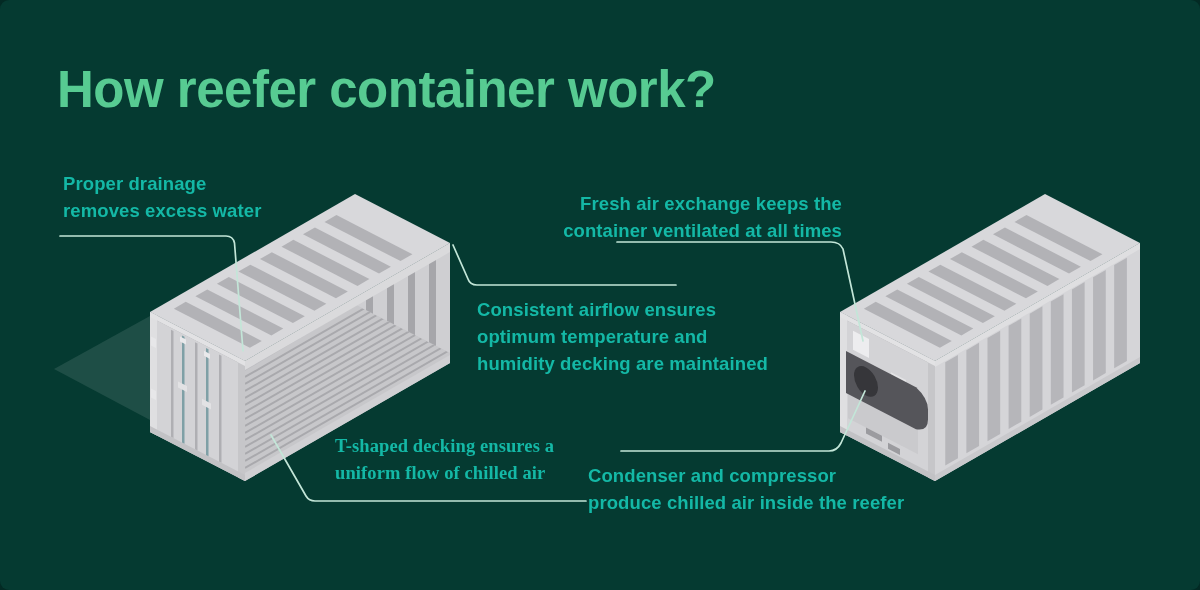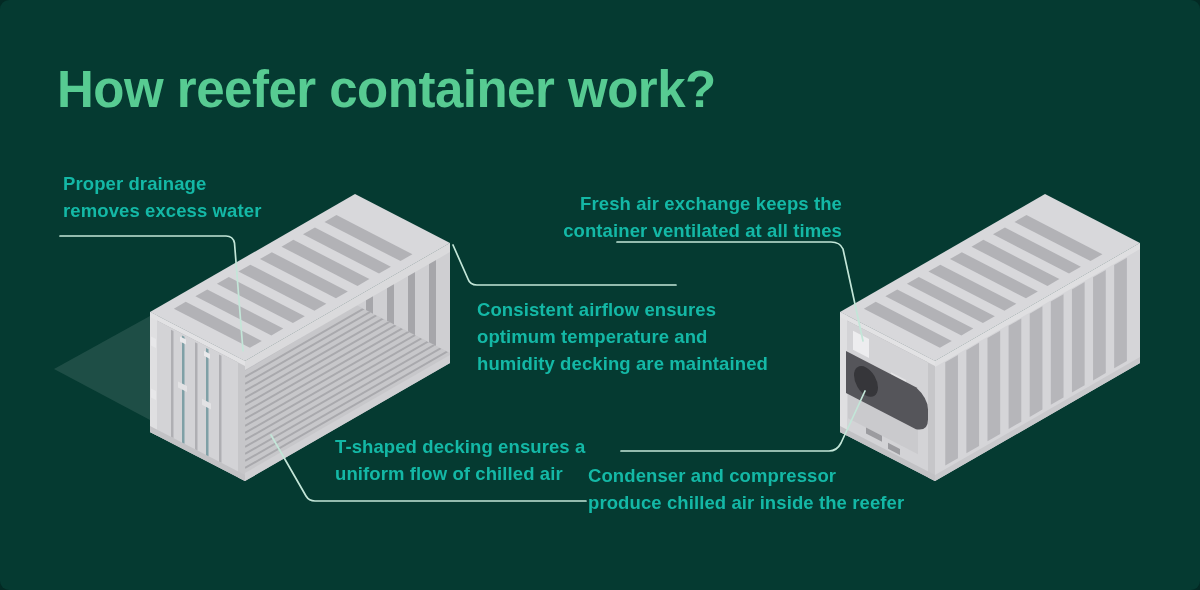--- a/index.html
+++ b/index.html
@@ -21,21 +21,21 @@
   .ann{
     position:absolute;
     color:#14b8a6;
     font-size:18.5px;font-weight:700;
     line-height:27px;letter-spacing:0.1px;
     white-space:pre-line;
   }
   .ann-drainage{left:63px;top:170px;}
   .ann-fresh{right:358px;top:171px;text-align:right;margin-top:19px;}
   .ann-airflow{left:477px;top:296px;}
-  .ann-decking{left:335px;top:433px;}
+  .ann-decking{left:335px;top:433px;font-family:Liberation Serif, serif;}
   .ann-condenser{left:588px;top:462px;}
 </style>
 </head>
 <body>
 
 <div class="stage">
 
   <svg width="1200" height="590" viewBox="0 0 1200 590">
     <defs>
       <clipPath id="floorClip">

